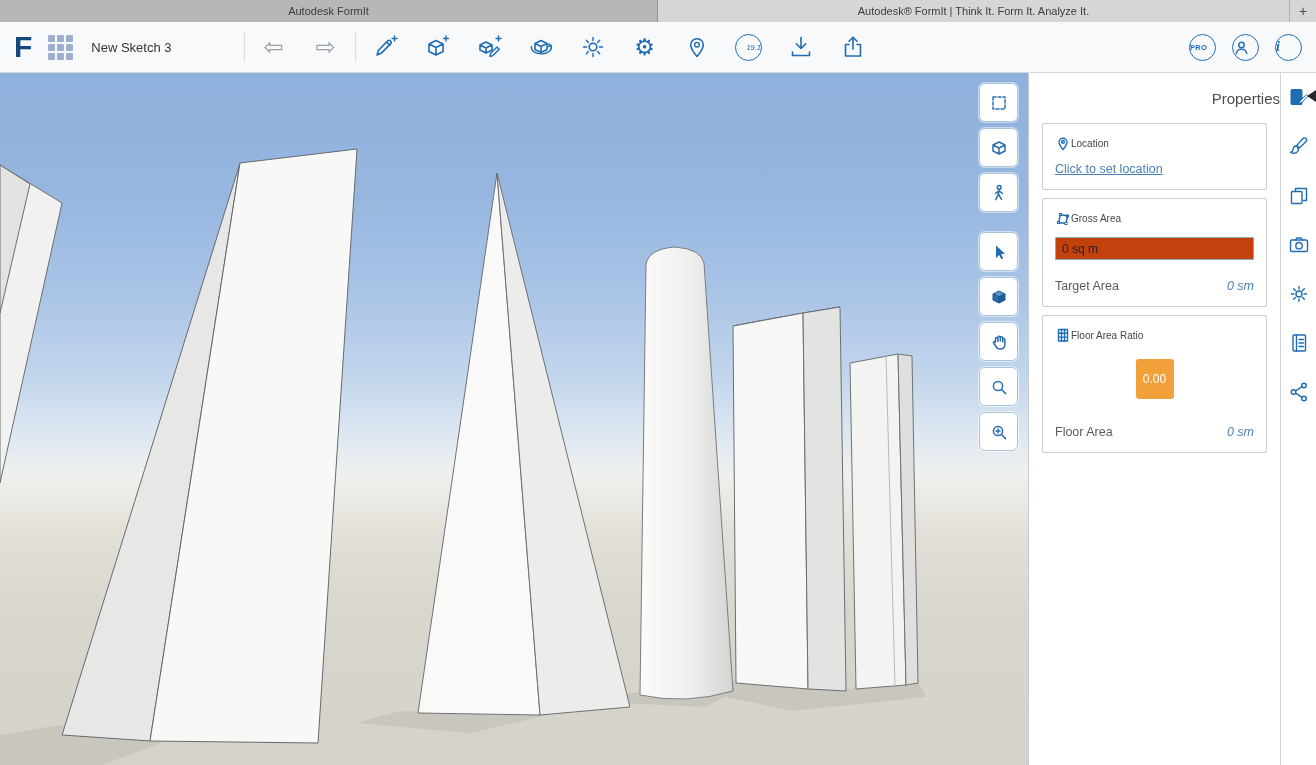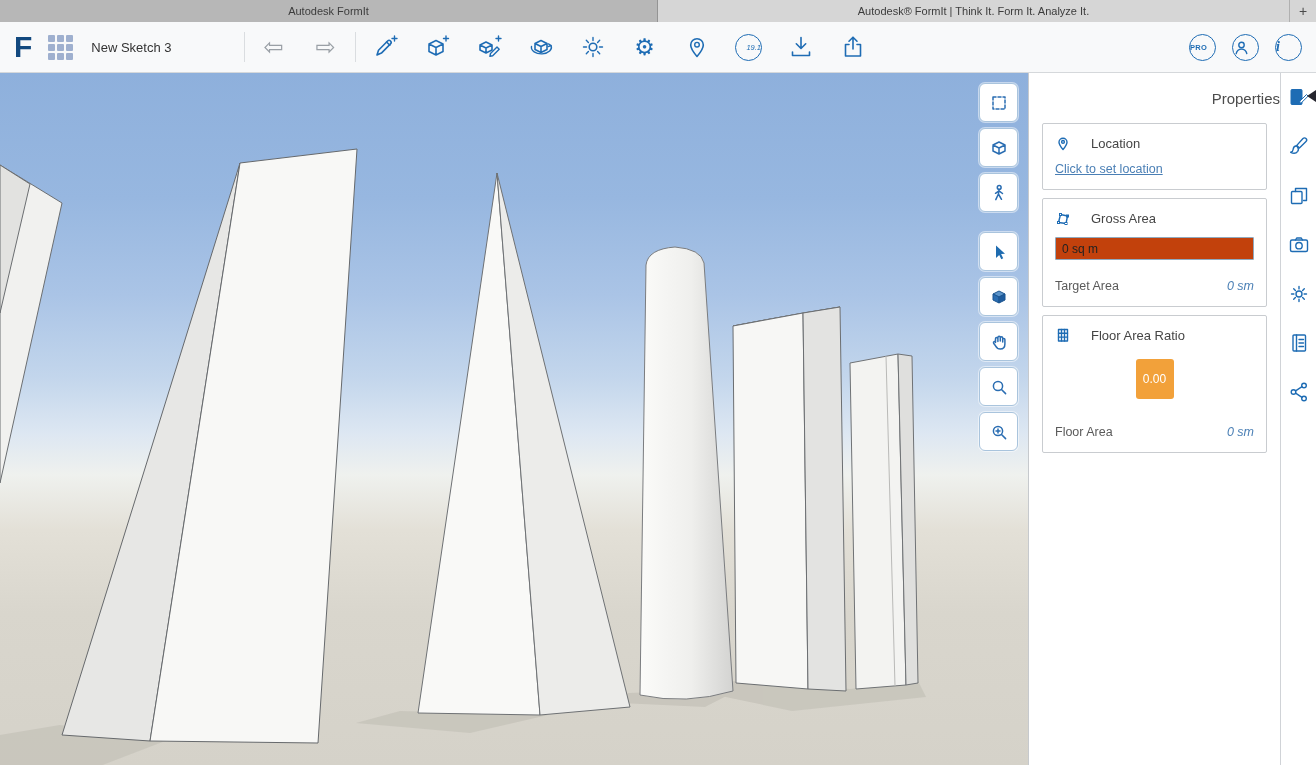--- a/index.html
+++ b/index.html
@@ -43,21 +43,21 @@
 
   svg.icon{display:block;}
   .st{stroke:#1e6cb4;fill:none;stroke-width:1.6;stroke-linecap:round;stroke-linejoin:round;}
   .st15{stroke:#2a6db2;fill:none;stroke-width:1.5;stroke-linecap:round;stroke-linejoin:round;}
   .st14{stroke:#1e6cb4;fill:none;stroke-width:1.4;stroke-linecap:round;stroke-linejoin:round;}
 
   
   .props{width:252px;flex:0 0 auto;background:#fff;border-left:1px solid #c6c9cd;box-sizing:border-box;overflow:hidden;}
   .props-title{text-align:right;padding:17px 0 16px;font-size:15px;color:#4c4c4c;}
   .card{border:1px solid #c9ccd0;border-radius:2px;margin:0 13px 8px;background:#fff;}
-  .card-head{display:flex;align-items:center;gap:20px;padding:11px 12px 8px;font-size:13px;color:#454545;}
+  .card-head{display:flex;align-items:center;gap:0;padding:11px 12px 8px;font-size:10px;color:#454545;}
   .card-link{display:block;padding:3px 12px 13px;font-size:12.5px;color:#4a7fb5;text-decoration:underline;cursor:pointer;}
   .area-input{display:block;width:calc(100% - 24px);margin:3px 12px 4px;height:23px;border:1px solid #90a9be;border-radius:1px;font-size:12px;padding:0 6px;color:#222;box-sizing:border-box;background:#c2410c;font-family:"Liberation Sans",sans-serif;}
   .kv{display:flex;justify-content:space-between;align-items:center;padding:15px 12px 13px;font-size:12.5px;}
   .kv .k{color:#5a5a5a;}
   .kv .v{color:#4a7fb5;font-style:italic;}
   .far-badge{width:38px;height:40px;margin:8px auto 4px;background:#f2a13a;border-radius:3px;color:#fff;font-size:12px;display:flex;align-items:center;justify-content:center;}
   .kv.site{padding-top:22px;}
 
   
   .strip{width:36px;flex:0 0 auto;background:#fff;border-left:1px solid #d0d3d7;box-sizing:border-box;position:relative;display:flex;flex-direction:column;align-items:center;padding-top:12px;gap:23px;}

